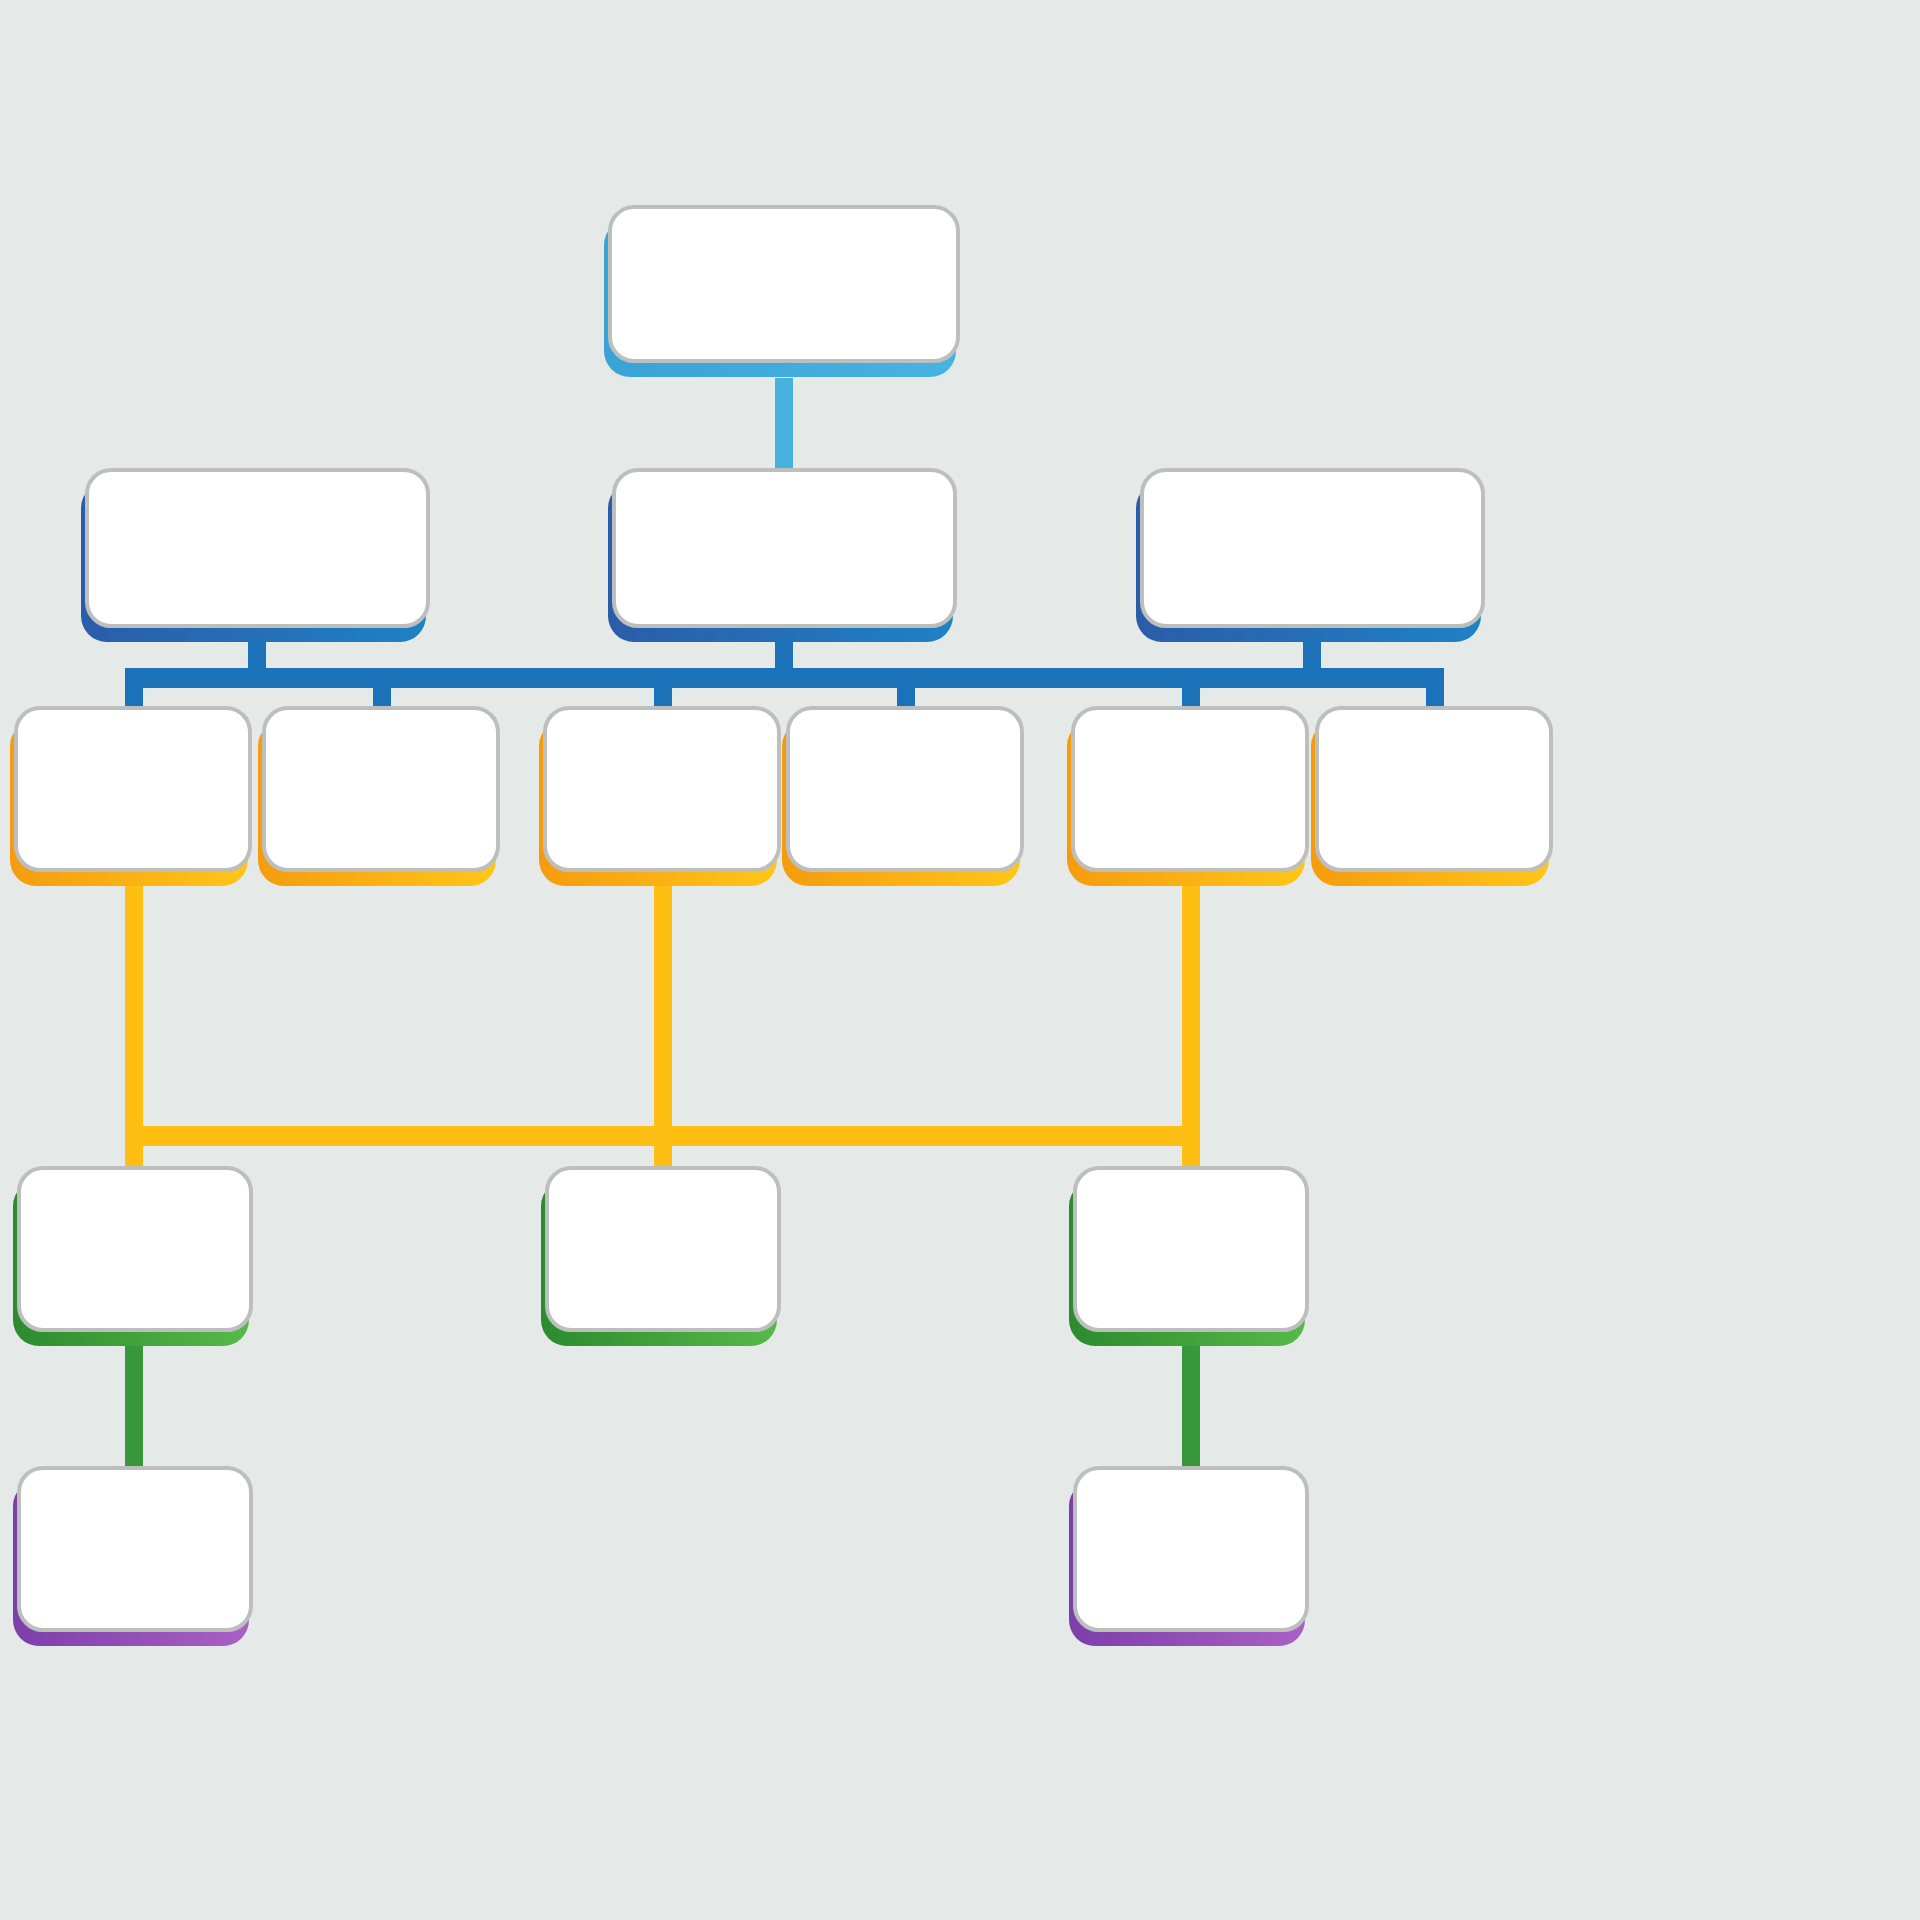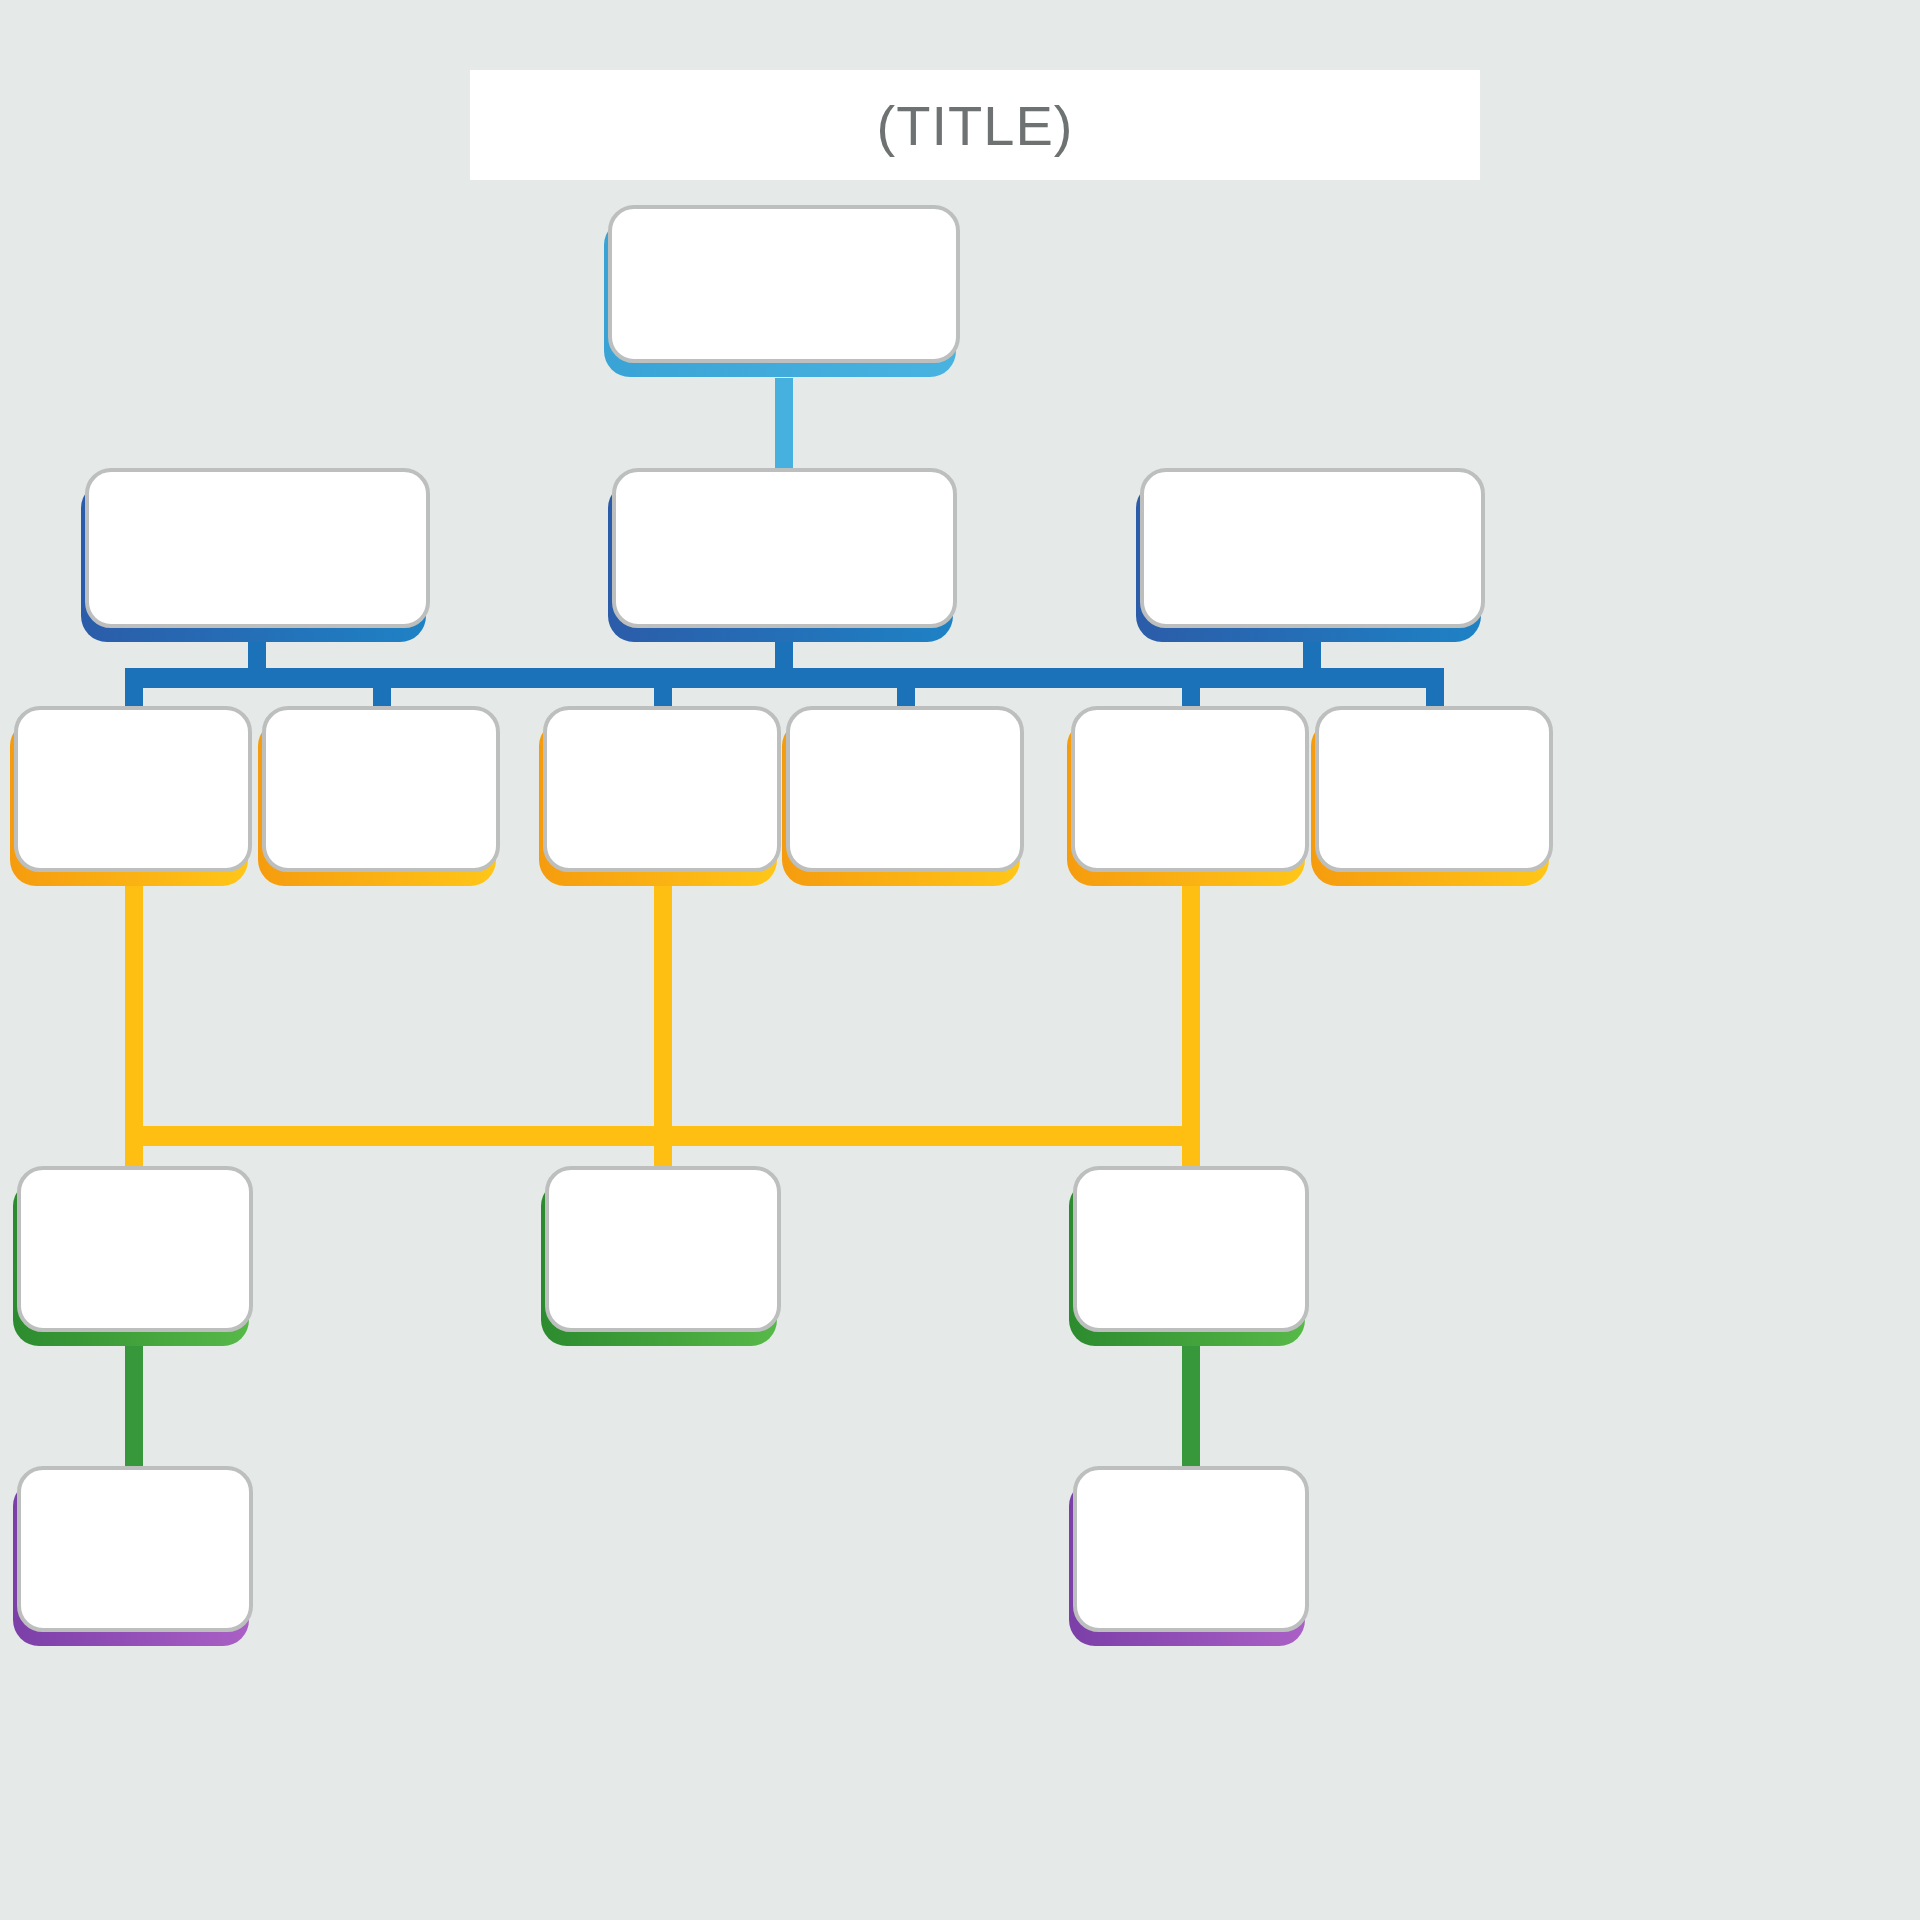--- a/index.html
+++ b/index.html
@@ -91,23 +91,20 @@
   .c-lightblue { background: #46b0de; }
   .c-blue      { background: #1b72b8; }
   .c-yellow    { background: #ffbe12; }
   .c-green     { background: #36983a; }
 </style>
 </head>
 <body>
 
 <div id="chart-root">
 
-  <div class="title-banner">
-    <span class="title-text">(TITLE)</span>
-  </div>
 
   <div class="conn c-lightblue" style="left:775px; top:378px; width:18px; height:96px;"></div>
 
   <div class="conn c-blue" style="left:248px; top:638px; width:18px; height:38px;"></div>
   <div class="conn c-blue" style="left:775px; top:638px; width:18px; height:38px;"></div>
   <div class="conn c-blue" style="left:1303px; top:638px; width:18px; height:38px;"></div>
 
   <div class="conn c-blue" style="left:125px; top:668px; width:1319px; height:20px;"></div>
 
   <div class="conn c-blue" style="left:125px; top:668px; width:18px; height:44px;"></div>

